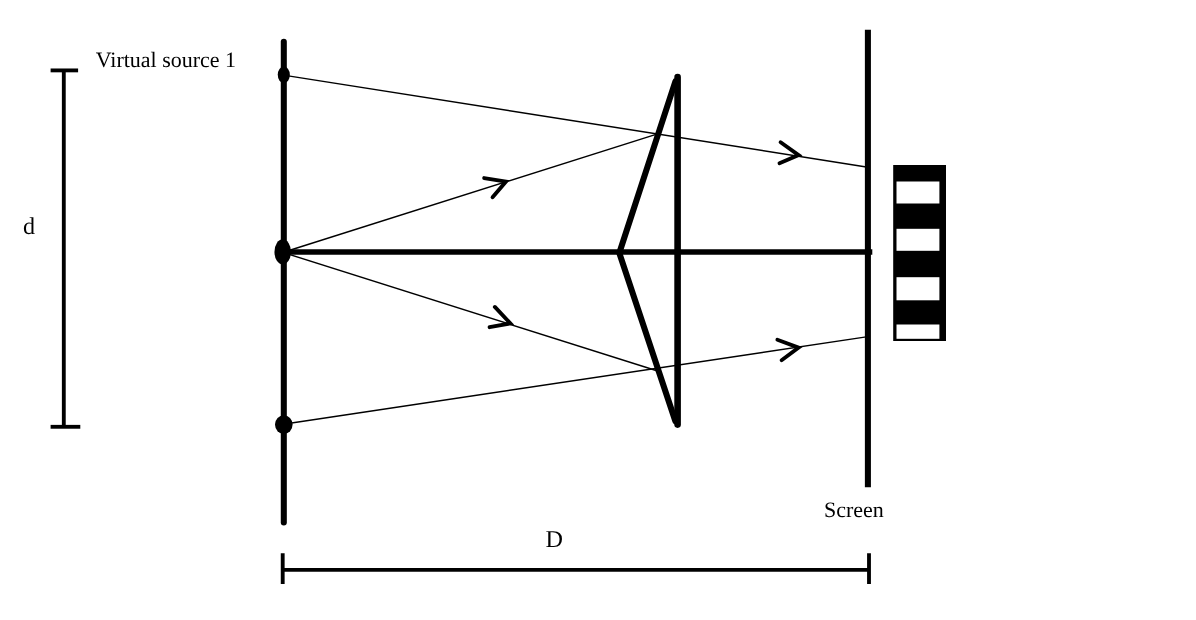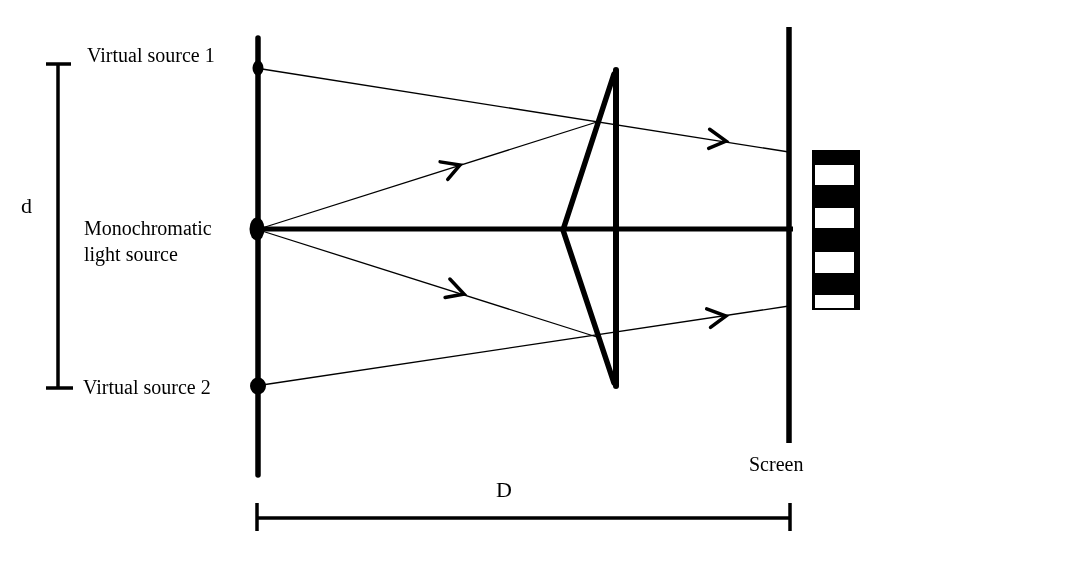--- a/index.html
+++ b/index.html
@@ -92,24 +92,21 @@
       <line x1="257" y1="518" x2="790" y2="518"></line>
       <line x1="257" y1="503" x2="257" y2="531"></line>
       <line x1="790" y1="503" x2="790" y2="531"></line>
     </g>
   </svg>
 
   <div class="lbl lbl-vs1">Virtual source 1</div>
 
   <div class="lbl lbl-d">d</div>
 
-  <div class="lbl lbl-mono">Monochromatic
-light source</div>
 
-  <div class="lbl lbl-vs2">Virtual source 2</div>
 
 
   <div class="lbl lbl-screen">Screen</div>
 
   <div class="lbl lbl-D">D</div>
 
 
 </div>
 
 </body></html>

